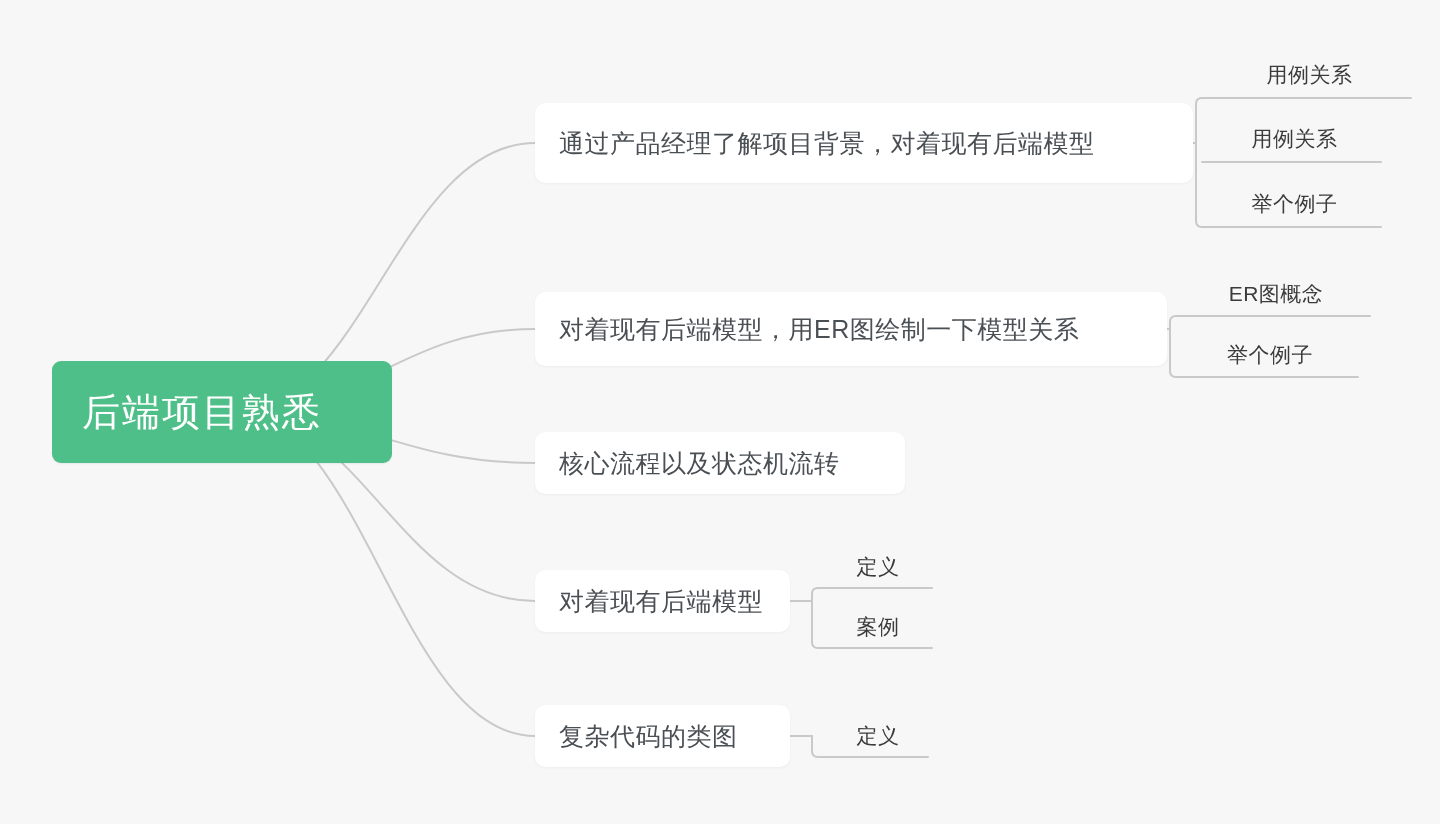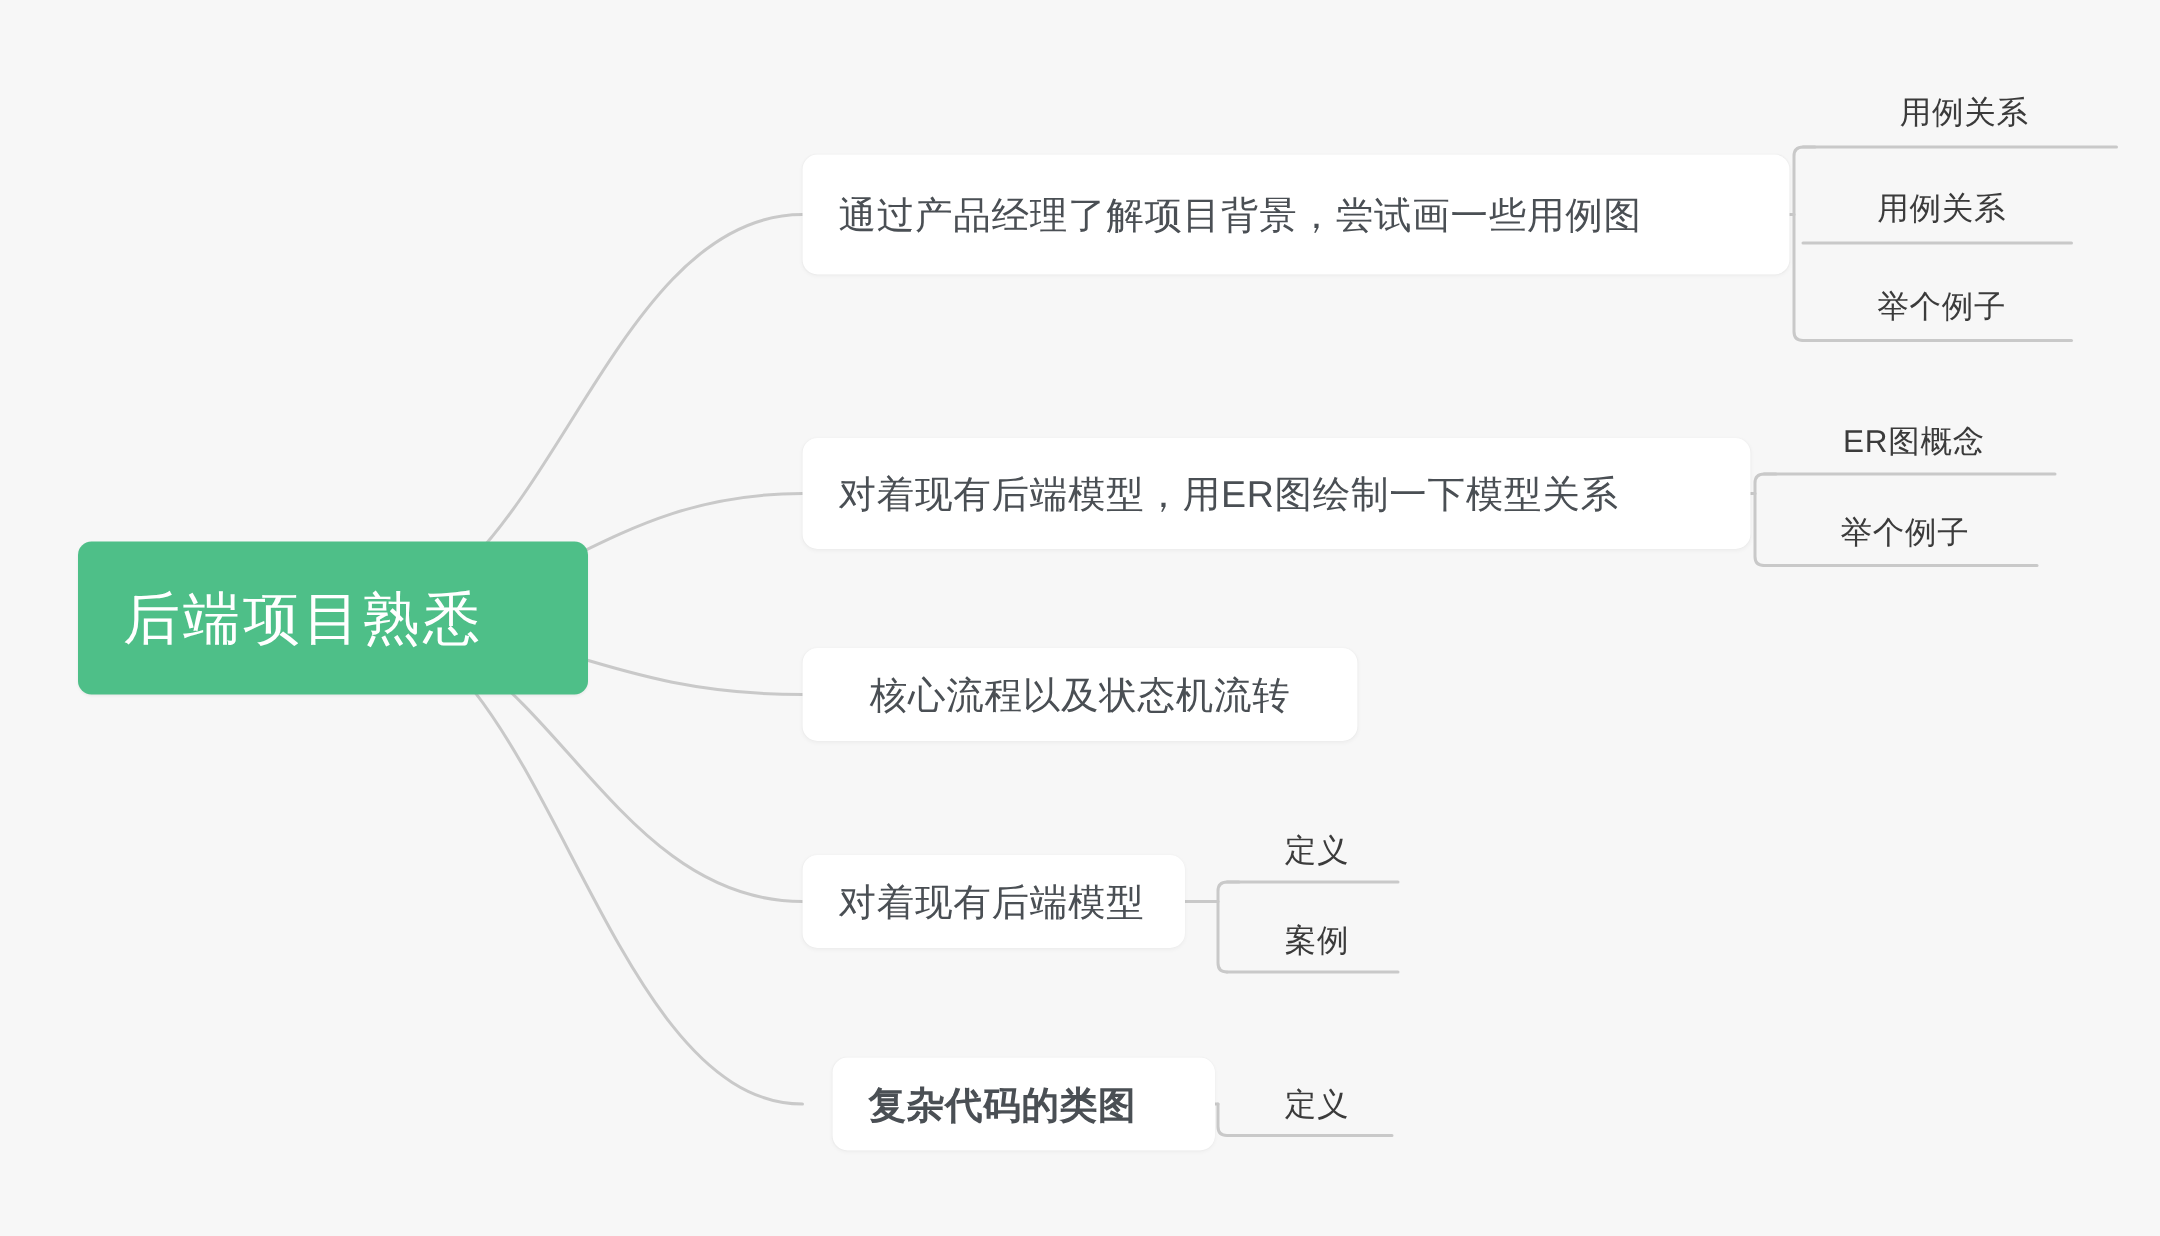--- a/index.html
+++ b/index.html
@@ -82,53 +82,53 @@
       <path d="M 790 601 L 812 601" fill="none" stroke="#c9c9c9" stroke-width="2" stroke-linecap="round" stroke-linejoin="round"></path>
       <path d="M 826 588 L 818 588 Q 812 588 812 594 L 812 642 Q 812 648 818 648" fill="none" stroke="#c9c9c9" stroke-width="2" stroke-linecap="round" stroke-linejoin="round"></path>
       <path d="M 818 588 L 932 588" fill="none" stroke="#c9c9c9" stroke-width="2" stroke-linecap="round" stroke-linejoin="round"></path>
       <path d="M 818 648 L 932 648" fill="none" stroke="#c9c9c9" stroke-width="2" stroke-linecap="round" stroke-linejoin="round"></path>
       <path d="M 237 412 C 362.15999999999997 412, 400.9 736, 535 736" fill="none" stroke="#c9c9c9" stroke-width="2" stroke-linecap="round" stroke-linejoin="round"></path>
       <path d="M 790 736 L 812 736" fill="none" stroke="#c9c9c9" stroke-width="2" stroke-linecap="round" stroke-linejoin="round"></path>
       <path d="M 812 736 L 812 751 Q 812 757 818 757 L 928 757" fill="none" stroke="#c9c9c9" stroke-width="2" stroke-linecap="round" stroke-linejoin="round"></path>
     </svg>
   <div id="node-layer">
       <div class="node branch-node" style="left: 535px; top: 103px; width: 658px; height: 80px;">
-        <span>通过产品经理了解项目背景，尝试画一些用例图</span>
+        <span>通过产品经理了解项目背景，对着现有后端模型</span>
       </div>
       <div class="node leaf-node" style="left: 1222px; top: 52px; width: 175px; height: 46px;">
         <span>用例关系</span>
       </div>
       <div class="node leaf-node" style="left: 1222px; top: 116px; width: 145px; height: 46px;">
         <span>用例关系</span>
       </div>
       <div class="node leaf-node" style="left: 1222px; top: 181px; width: 145px; height: 46px;">
         <span>举个例子</span>
       </div>
       <div class="node branch-node" style="left: 535px; top: 292px; width: 632px; height: 74px;">
         <span>对着现有后端模型，用ER图绘制一下模型关系</span>
       </div>
       <div class="node leaf-node" style="left: 1196px; top: 272px; width: 160px; height: 44px; text-align: center;">
         <span>ER图概念</span>
       </div>
       <div class="node leaf-node" style="left: 1196px; top: 333px; width: 148px; height: 44px;">
         <span>举个例子</span>
       </div>
-      <div class="node branch-node" style="left: 535px; top: 432px; width: 370px; height: 62px; justify-content: center;">
+      <div class="node branch-node" style="left: 535px; top: 432px; width: 370px; height: 62px;">
         <span>核心流程以及状态机流转</span>
       </div>
       <div class="node branch-node" style="left: 535px; top: 570px; width: 255px; height: 62px;">
         <span>对着现有后端模型</span>
       </div>
       <div class="node leaf-node" style="left: 838px; top: 546px; width: 80px; height: 42px;">
         <span>定义</span>
       </div>
       <div class="node leaf-node" style="left: 838px; top: 606px; width: 80px; height: 42px;">
         <span>案例</span>
       </div>
-      <div class="node branch-node" style="left: 555px; top: 705px; width: 255px; height: 62px; font-weight: bold;">
+      <div class="node branch-node" style="left: 535px; top: 705px; width: 255px; height: 62px;">
         <span>复杂代码的类图</span>
       </div>
       <div class="node leaf-node" style="left: 838px; top: 715px; width: 80px; height: 42px;">
         <span>定义</span>
       </div>
       <div class="node root-node" style="left: 52px; top: 361px; width: 340px; height: 102px;">
         <span>后端项目熟悉</span>
       </div>
     </div>
 </div>

